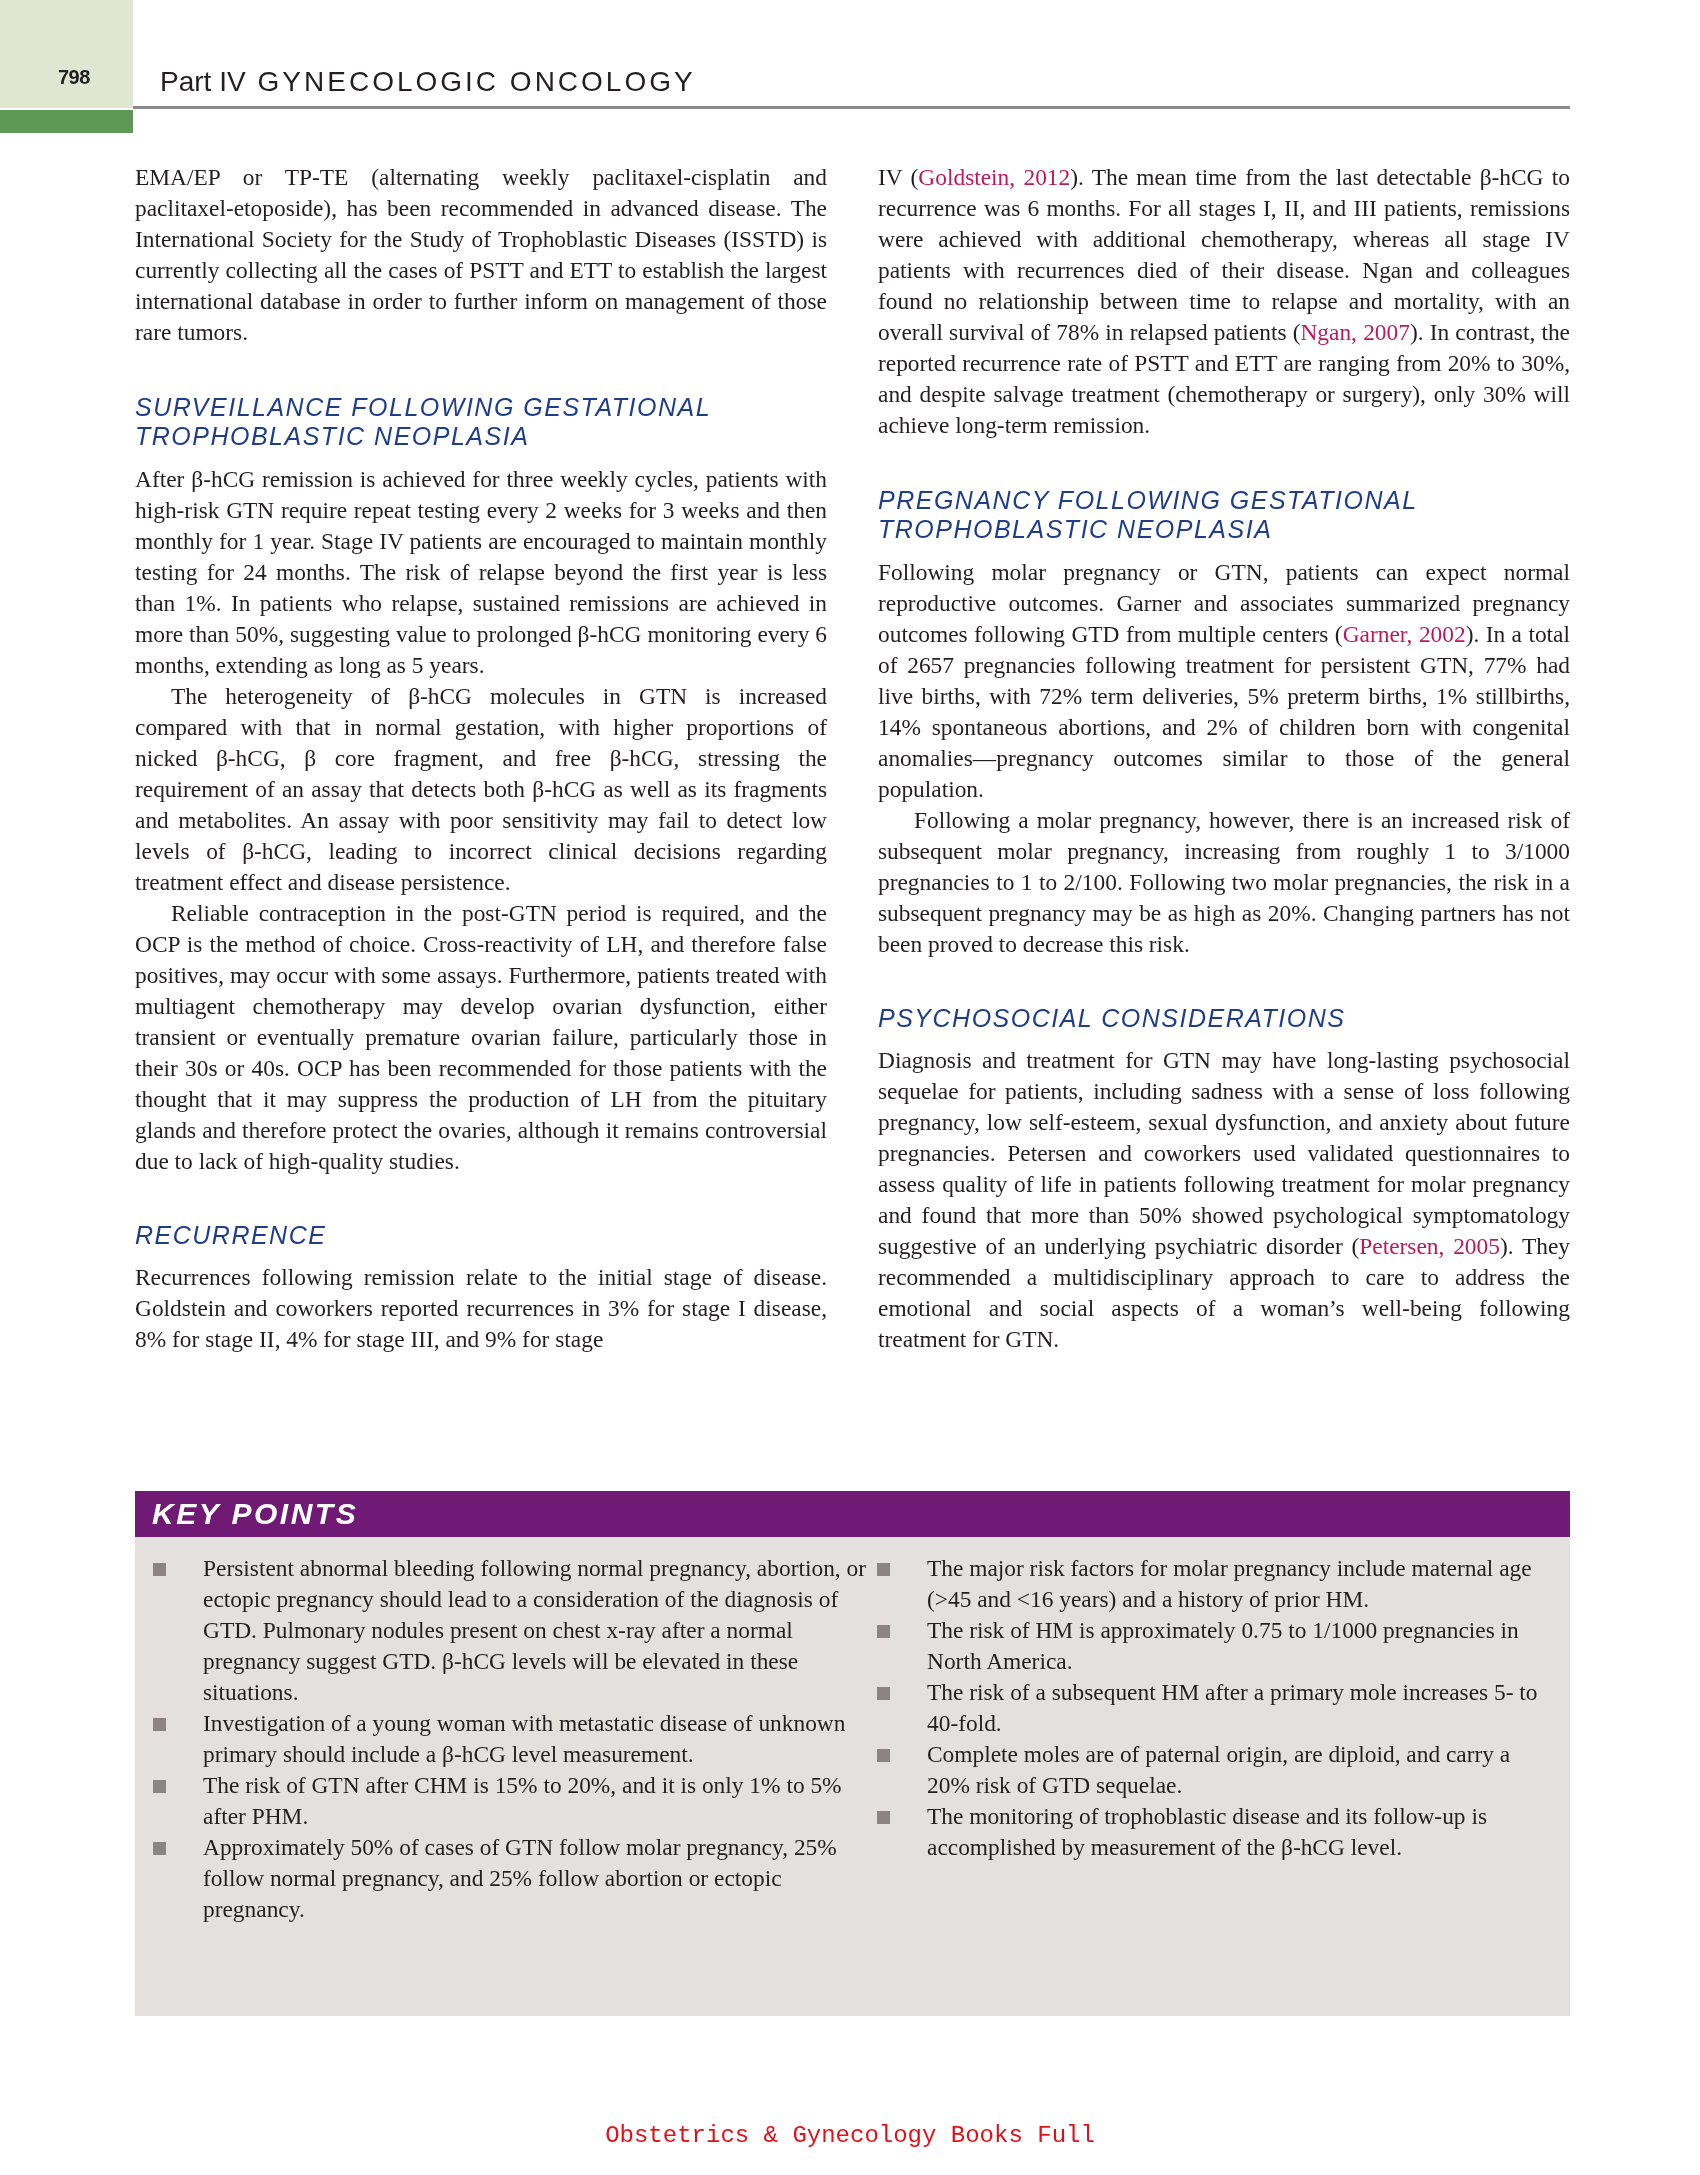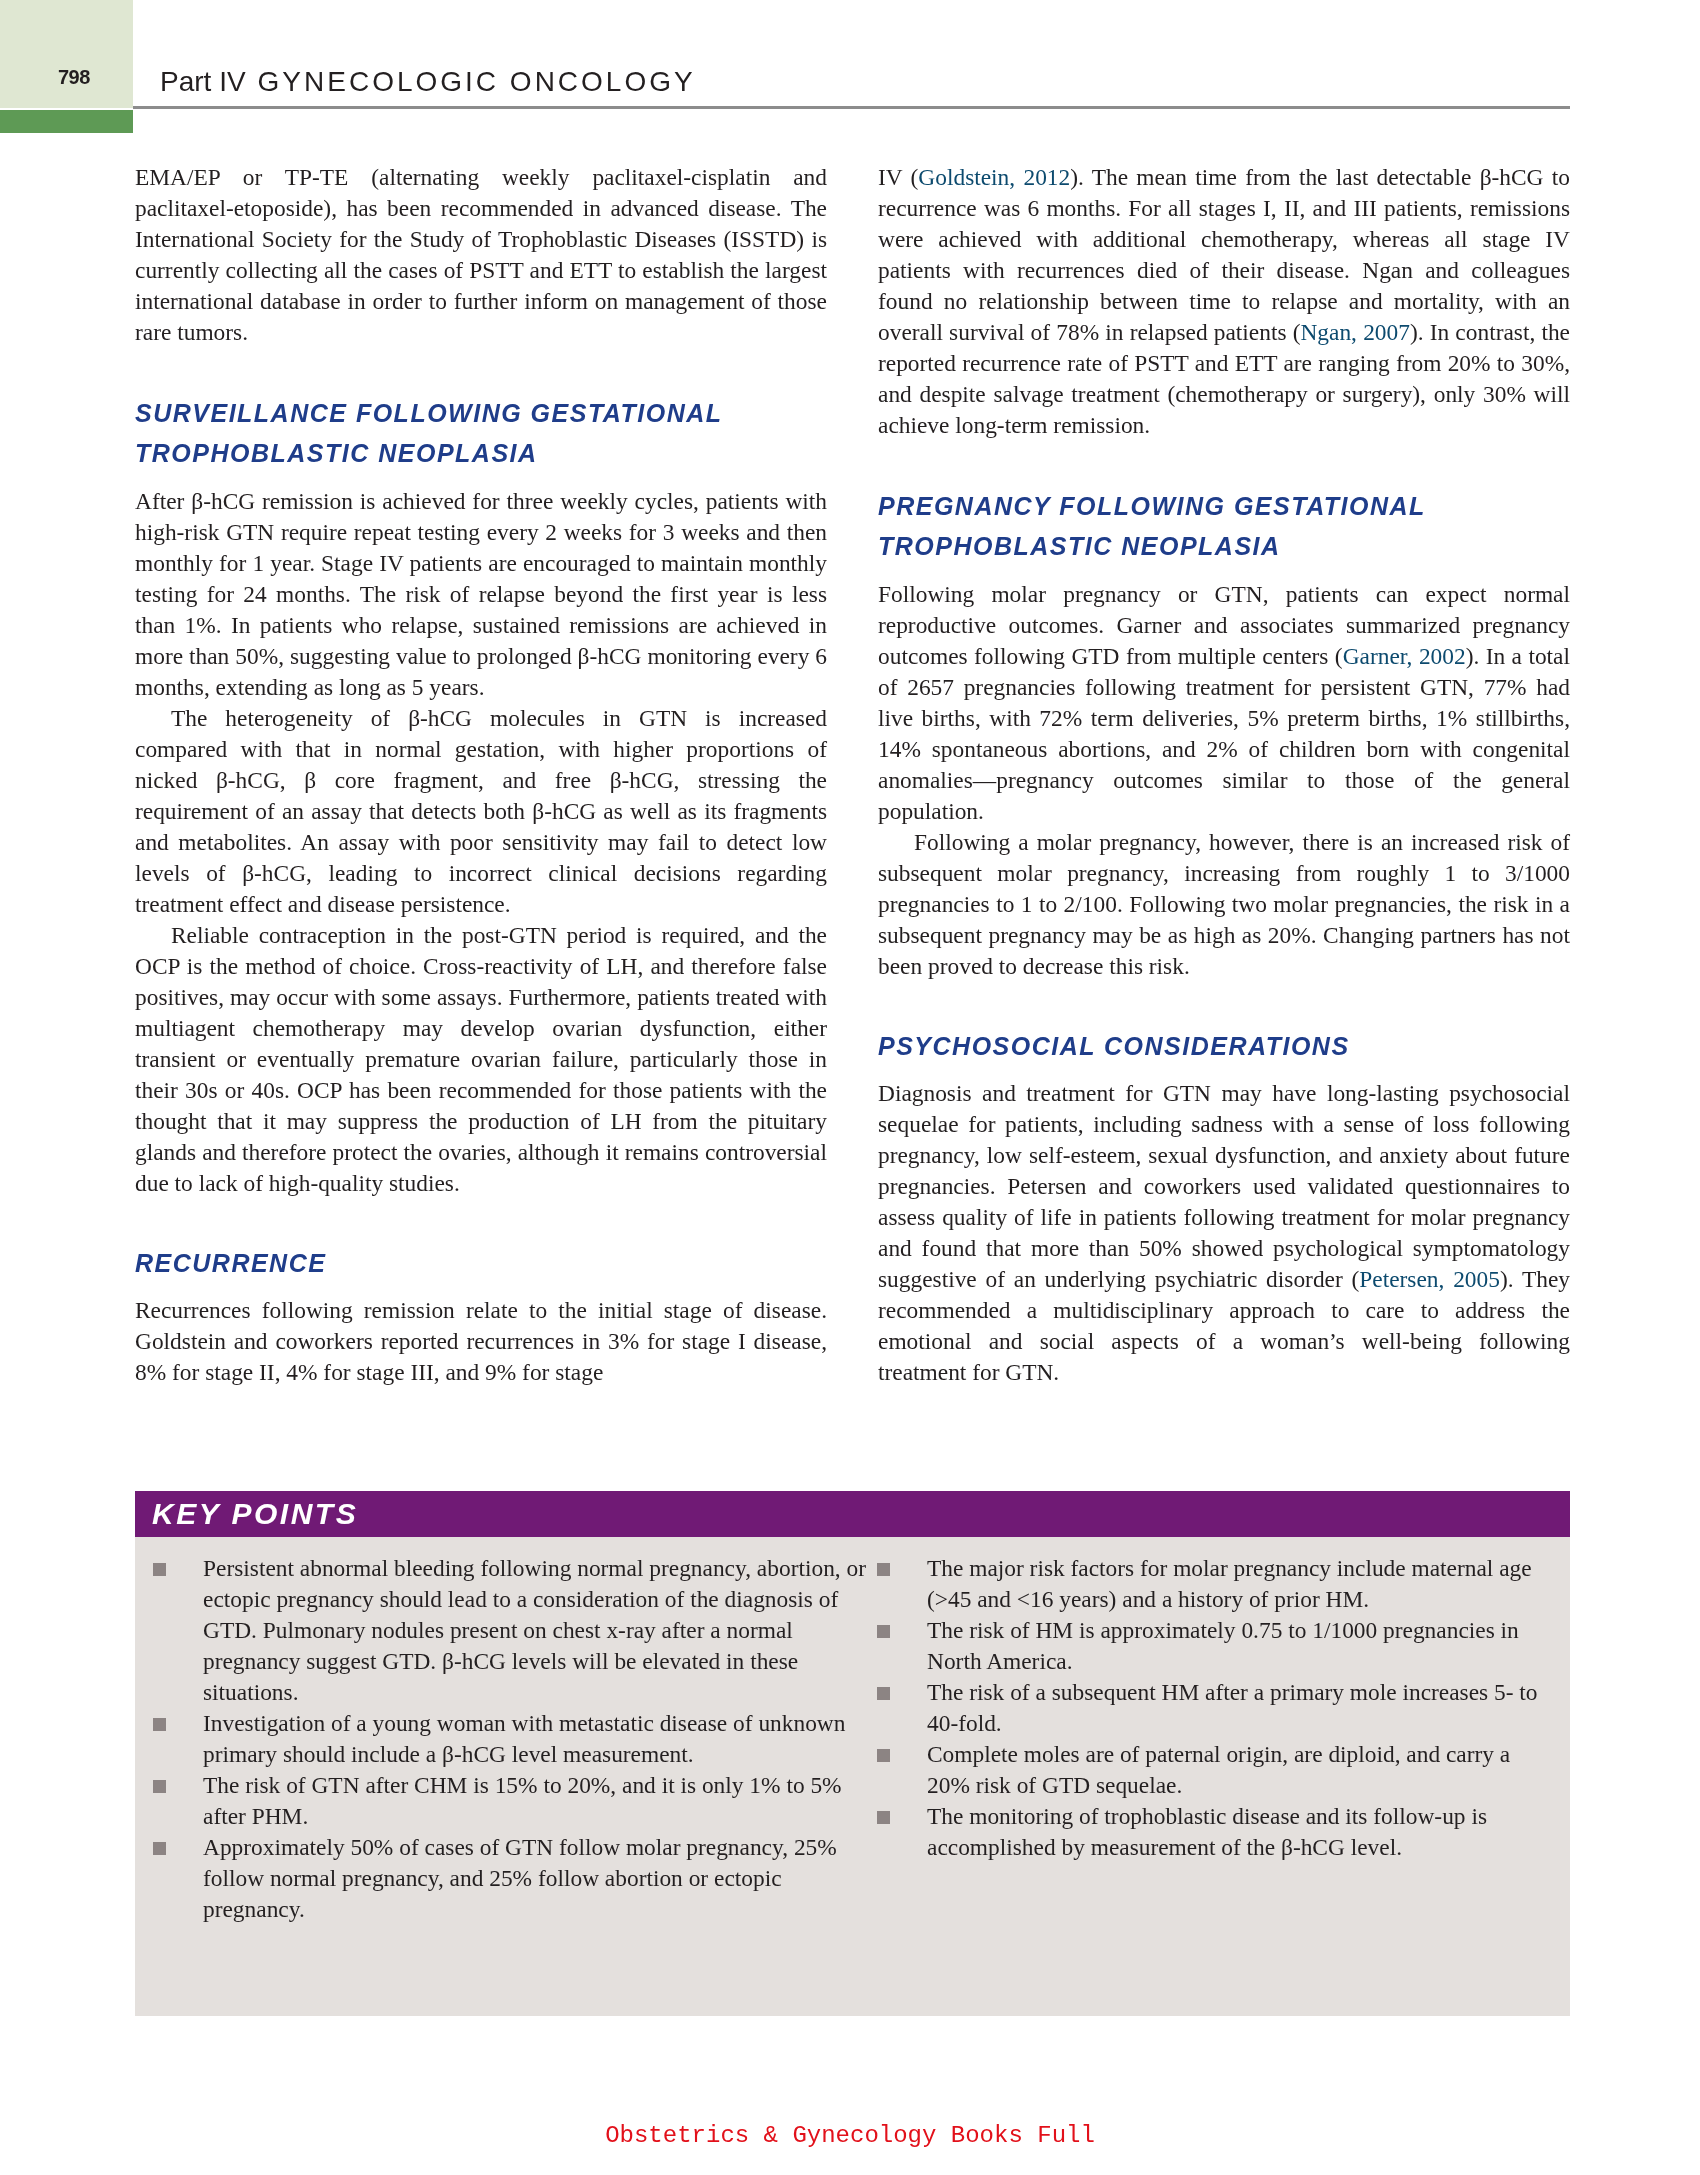--- a/index.html
+++ b/index.html
@@ -13,22 +13,22 @@
   .running-head { position: absolute; left: 160px; top: 66px; font-family: "Liberation Sans", "DejaVu Sans", sans-serif; font-size: 28px; color: #231f20; letter-spacing: 0.4px; }
   .running-head .part { letter-spacing: 0; margin-right: 12px; }
   .running-head .section { letter-spacing: 3px; }
 
   .col { position: absolute; width: 692px; font-size: 23.4px; line-height: 31px; text-align: justify; hyphens: none; }
   .col-left { left: 135px; top: 162px; }
   .col-right { left: 878px; top: 162px; }
 
   .col p { margin: 0; }
   .col p.indent { text-indent: 36px; }
-  .col h2 { font-family: "Liberation Sans", "DejaVu Sans", sans-serif; font-style: italic; font-weight: bold; color: #1f3d8a; font-size: 25px; line-height: 40px; letter-spacing: 1.5px; text-align: left; }
-  .cite { color: #0c4a6e; }
+  .col h2 { font-family: "Liberation Sans", "DejaVu Sans", sans-serif; font-style: italic; font-weight: normal; color: #1f3d8a; font-size: 25px; line-height: 29px; letter-spacing: 1.5px; text-align: left; }
+  .cite { color: #be185d; }
 
   .kp { position: absolute; left: 135px; top: 1491px; width: 1435px; height: 525px; background: #e4e0dd; }
   .kp-head { height: 46px; background: #701a75; padding-left: 17px; }
   .kp-title { font-family: "Liberation Sans", "DejaVu Sans", sans-serif; font-style: italic; font-weight: bold; color: #ffffff; font-size: 30px; line-height: 46px; letter-spacing: 2.5px; }
   .kp-cols { position: absolute; top: 62px; left: 0; width: 100%; }
   .kp-list { position: absolute; list-style: none; font-size: 23.4px; line-height: 31px; }
   .kp-list.left { left: 18px; width: 720px; }
   .kp-list.right { left: 742px; width: 680px; }
   .kp-list li { position: relative; padding-left: 50px; }
   .kp-list li .bullet { position: absolute; left: 0; top: 10px; width: 13px; height: 13px; background: #8c8483; }

